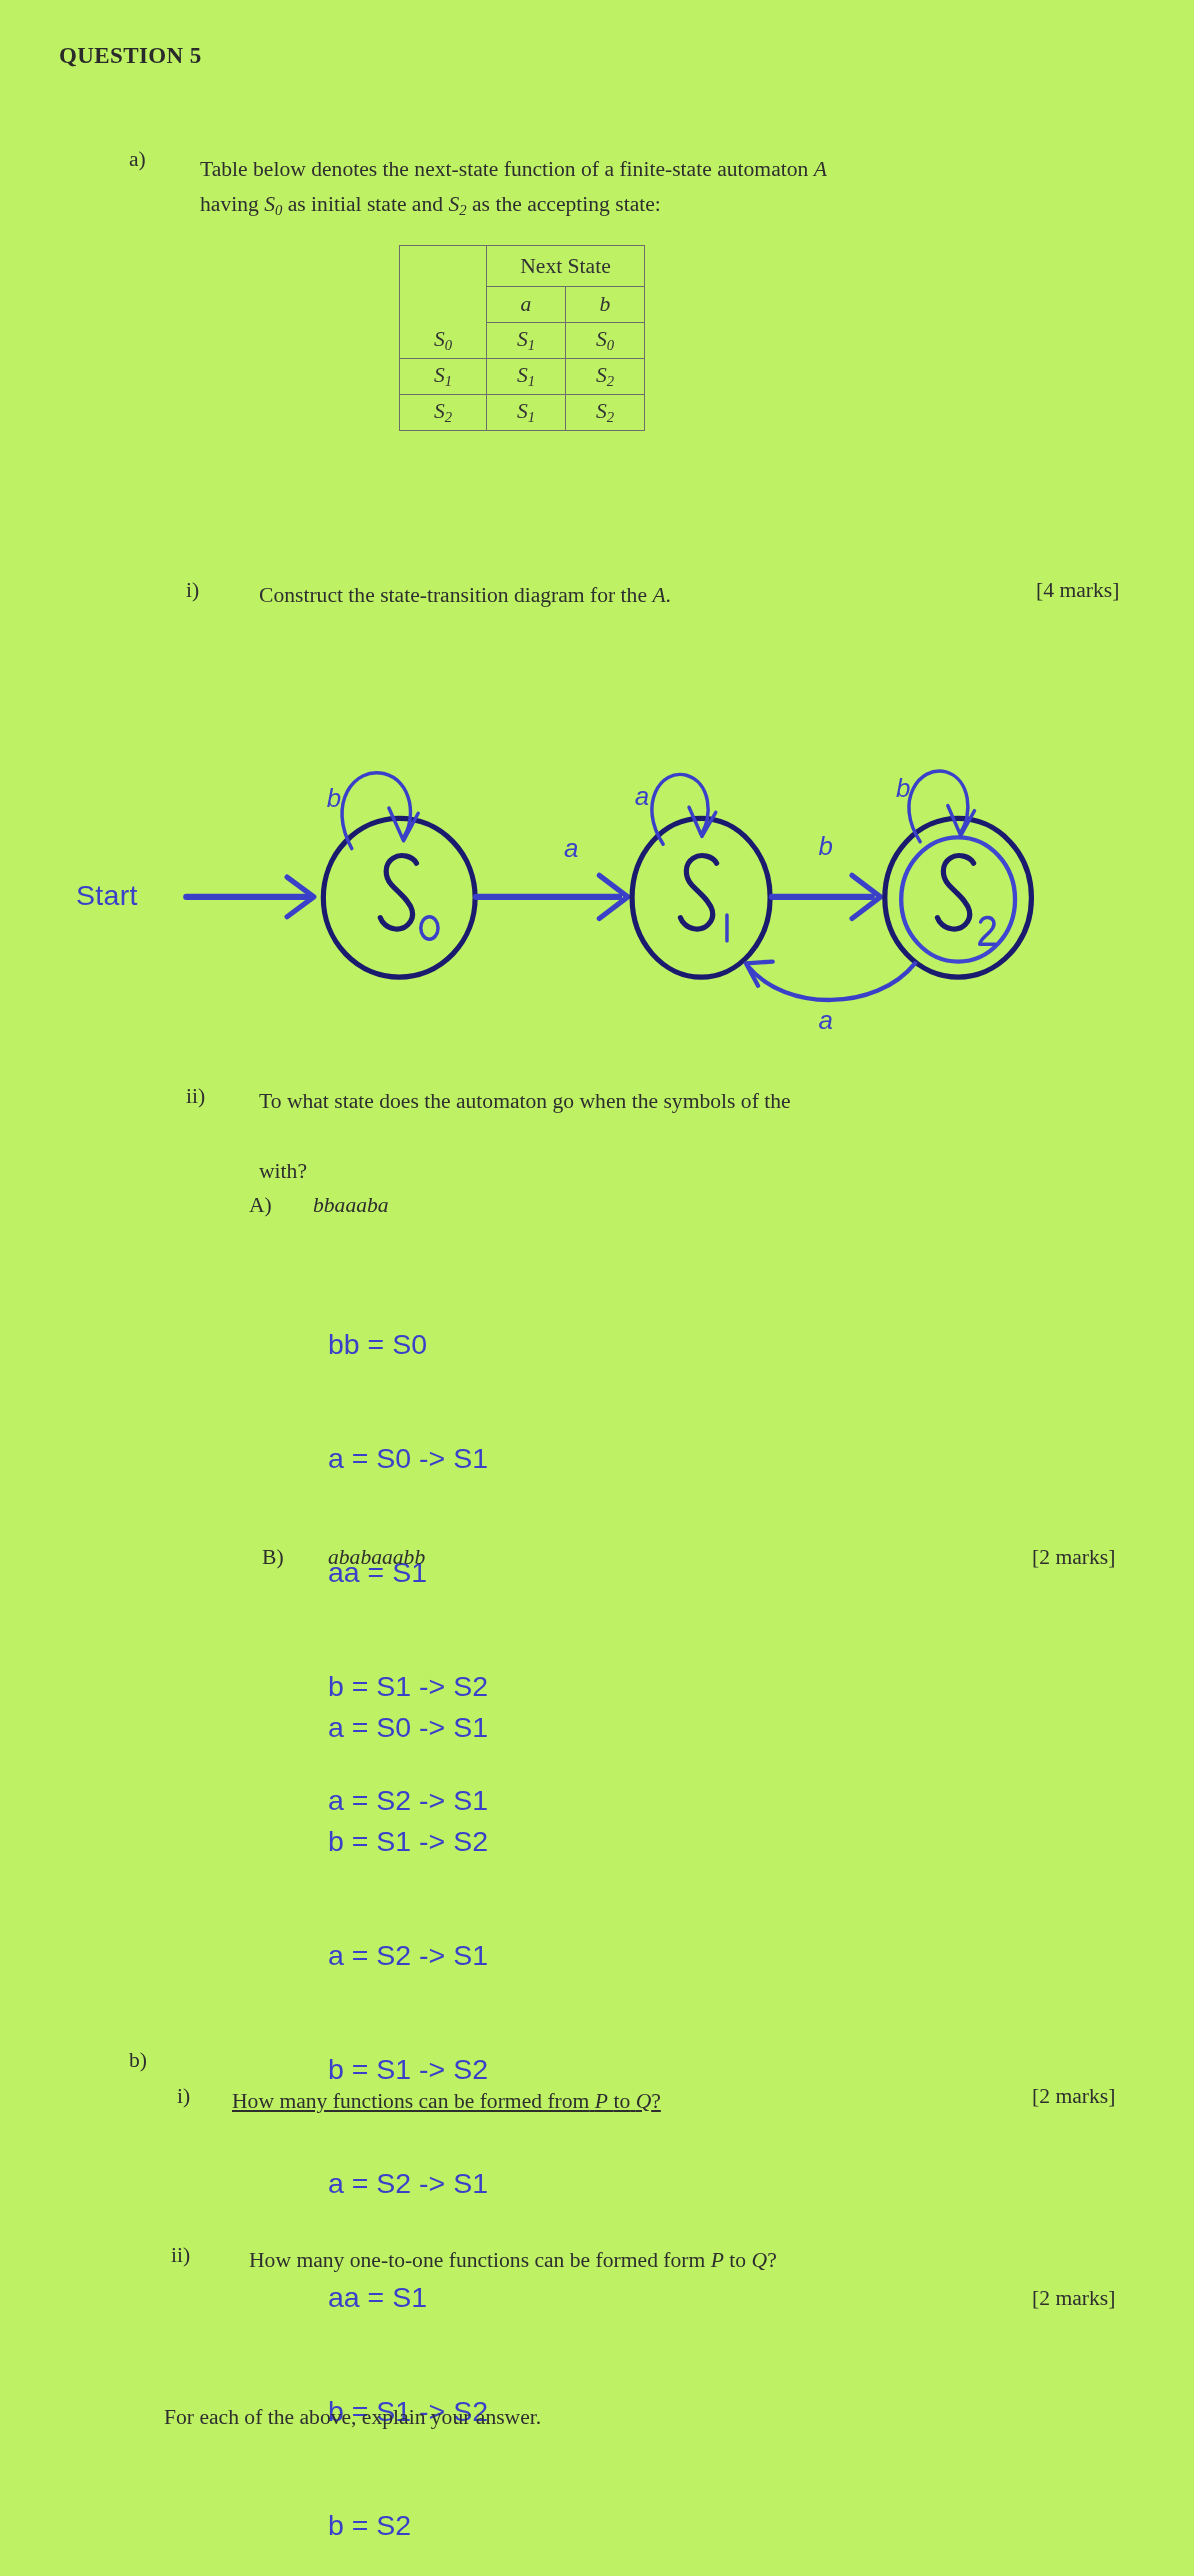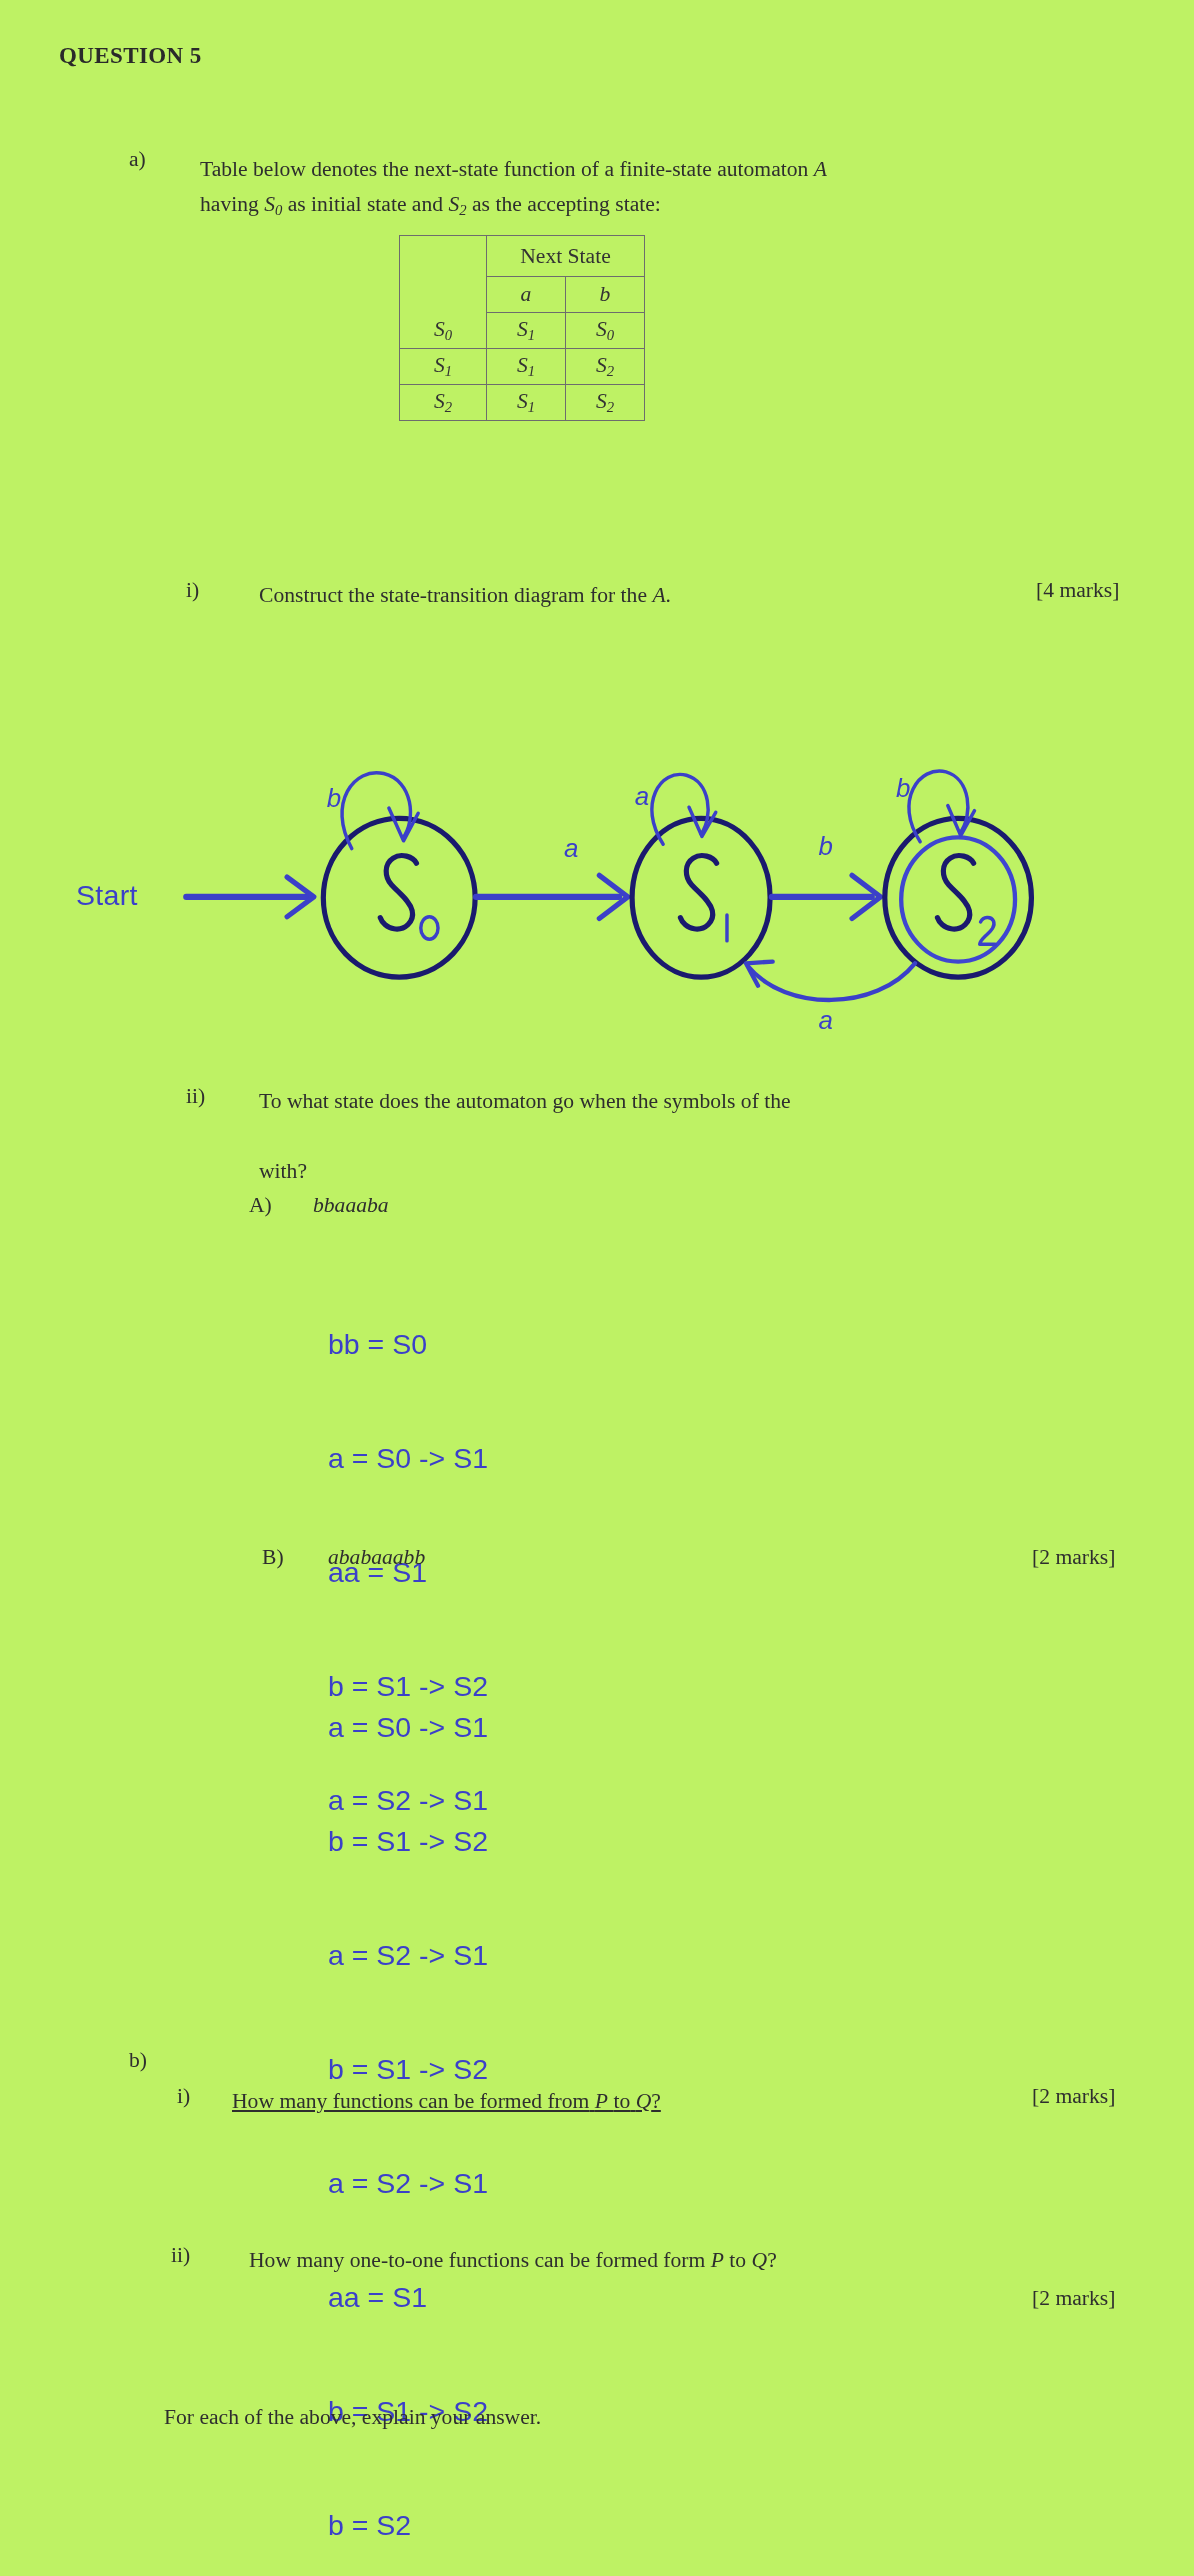--- a/index.html
+++ b/index.html
@@ -56,21 +56,21 @@
     text-align: right;
   }
 
   .ital { font-style: italic; }
   .sub  { font-size: 0.68em; vertical-align: -0.28em; font-style: italic; }
 
   
   .ns-table {
     position: absolute;
     left: 399px;
-    top: 235px;
+    top: 245px;
     border-collapse: collapse;
     font-size: 21.6px;
   }
   .ns-table td, .ns-table th {
     border: 0.9px solid #6d6d6d;
     width: 78px;
     height: 35px;
     text-align: center;
     vertical-align: middle;
     font-weight: normal;

